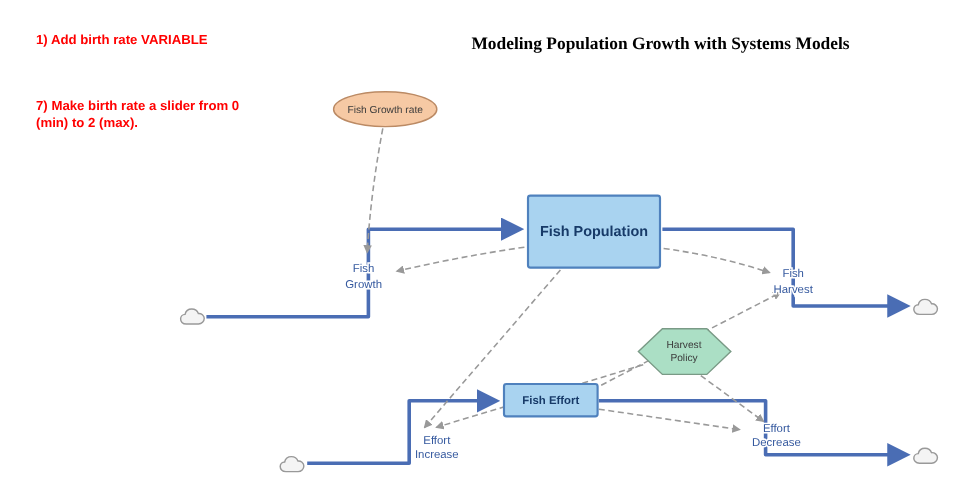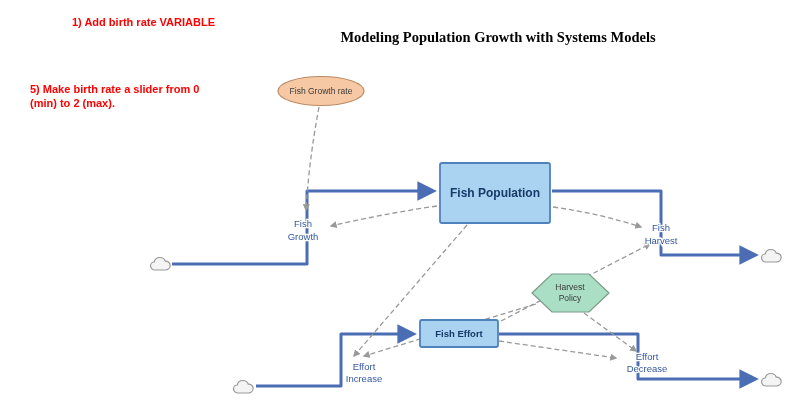--- a/index.html
+++ b/index.html
@@ -1,21 +1,21 @@
 <!DOCTYPE html>
 <html style="--instruction-red: #ff0000; --flow-blue: #4a6db4; --link-gray: #999999; --stock-fill: #a9d3f0; --stock-border: #4f81bd; --stock-text: #173a68; --label-blue: #34589e; --variable-fill: #f6c9a4; --variable-border: #bb8a64; --policy-fill: #abdfc5; --policy-border: #7a9a86; --cloud-fill: #f4f4f4; --cloud-border: #999999;"><head>
 <meta charset="utf-8">
 <style>
   html,body{margin:0;padding:0;background:#fff;}
   .page{position:relative;width:800px;height:408px;background:#ffffff;
         font-family:"Liberation Sans",sans-serif;overflow:hidden;}
   .instr{position:absolute;left:30px;color:var(--instruction-red,#f00);
          font-weight:bold;font-size:11px;line-height:14px;}
-  #instr1{top:15px;margin-left:42px;} #instr2{top:43px;} #instr3{top:82px;width:220px;}
-  .title{position:absolute;left:288px;top:29px;width:420px;text-align:center;
+  #instr1{top:27px;} #instr2{top:43px;} #instr3{top:82px;width:220px;}
+  .title{position:absolute;left:288px;top:29px;width:420px;text-align:right;
          font-family:"Liberation Serif",serif;font-weight:bold;font-size:14.5px;color:#000;}
   svg.canvas{position:absolute;left:0;top:0;}
   svg text{font-family:"Liberation Sans",sans-serif;}
   .flow{stroke:var(--flow-blue,#4a6db4);stroke-width:3;fill:none;stroke-linejoin:round;}
   .link{stroke:var(--link-gray,#999);stroke-width:1.3;fill:none;stroke-dasharray:5 3;}
   .cloud{fill:var(--cloud-fill,#f4f4f4);stroke:var(--cloud-border,#999);stroke-width:1.2;}
   .stock{fill:var(--stock-fill,#a9d3f0);stroke:var(--stock-border,#4f81bd);stroke-width:1.8;}
   .variable{fill:var(--variable-fill,#f6c9a4);stroke:var(--variable-border,#bb8a64);stroke-width:1.2;}
   .policy{fill:var(--policy-fill,#abdfc5);stroke:var(--policy-border,#7a9a86);stroke-width:1.2;}
   .flowlabel{fill:var(--label-blue,#34589e);font-size:9.5px;text-anchor:middle;
@@ -27,21 +27,21 @@
   .m-blue{fill:var(--flow-blue,#4a6db4);}
   .m-gray{fill:var(--link-gray,#999);}
 </style>
 </head>
 <body>
 
 <div class="page">
 
   <div class="instr" id="instr1">1) Add birth rate VARIABLE</div>
   <div class="instr" id="instr3">
-    <span>5) Make birth rate a slider from 0</span><br>
+    <span>7) Make birth rate a slider from 0</span><br>
     <span>(min) to 2 (max).</span>
   </div>
 
   <div class="title">Modeling Population Growth with Systems Models</div>
 
   <svg class="canvas" width="800" height="408" viewBox="0 0 800 408">
     <defs>
       <marker id="arrow-blue" viewBox="0 0 10 10" refX="8" refY="5" markerWidth="6.5" markerHeight="6.5" orient="auto">
         <path class="m-blue" d="M0,0 L10,5 L0,10 Z"></path>
       </marker>

